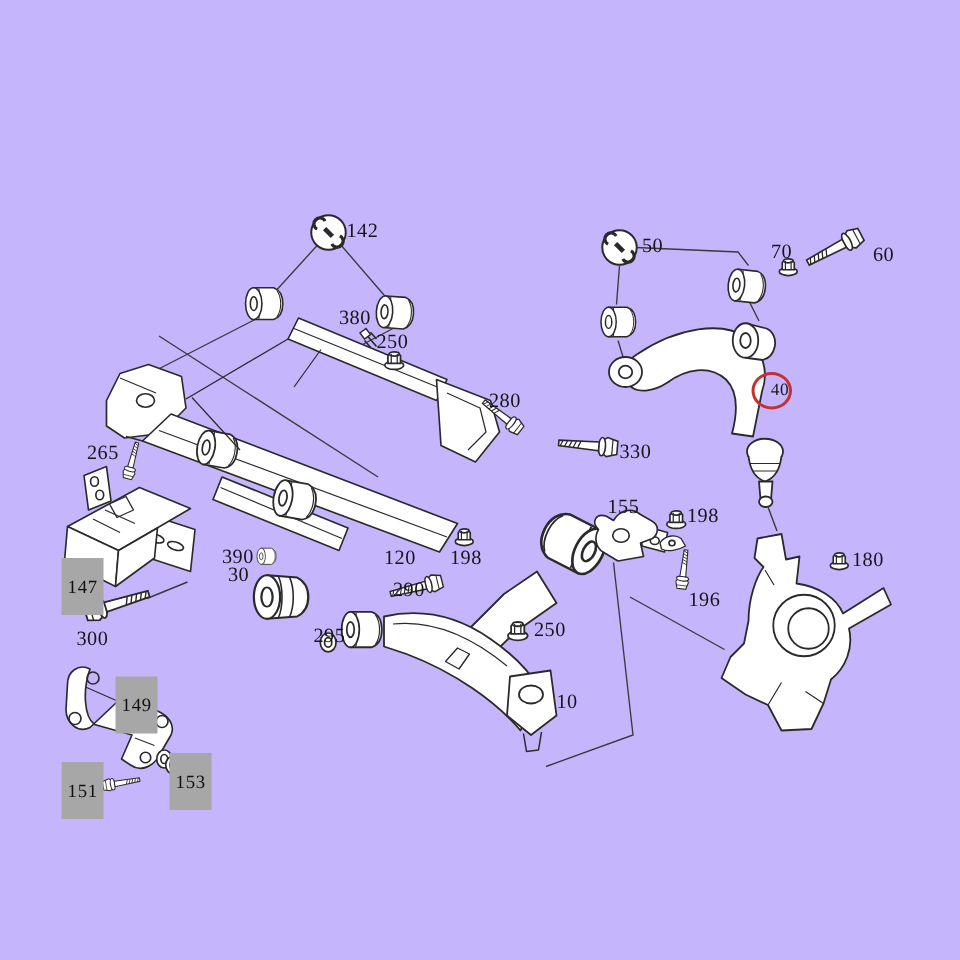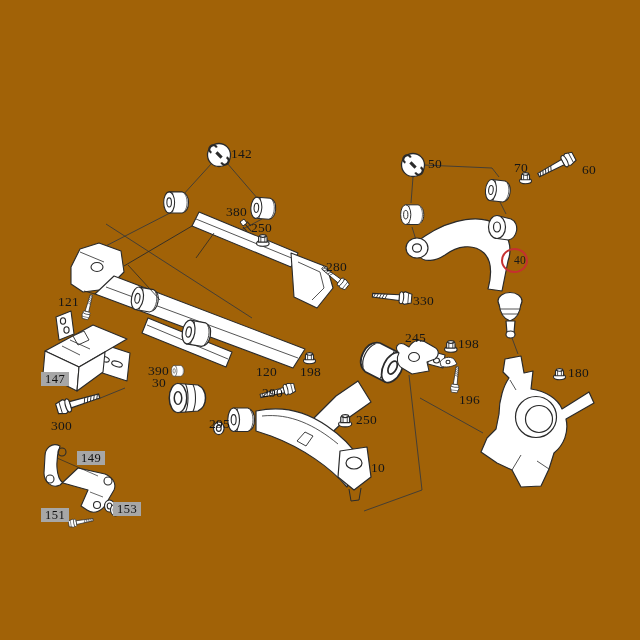--- a/index.html
+++ b/index.html
@@ -1,20 +1,20 @@
 <!DOCTYPE html>
 <html><head>
 <meta charset="utf-8">
 <style>
   html,body{margin:0;padding:0;background:#fff;}
-  .stage{position:relative;width:640px;height:640px;background:#a16207;overflow:hidden;
+  .stage{position:relative;width:640px;height:640px;background:#c4b5fd;overflow:hidden;
          font-family:"Liberation Serif", serif;}
   svg{position:absolute;left:0;top:0;}
   .lbl{position:absolute;font-size:13.5px;color:#161616;white-space:nowrap;letter-spacing:.3px;}
-  .badge{background:#a7a7a7;color:#101010;font-size:12.5px;line-height:14px;padding:0 4px;letter-spacing:.5px;}
+  .badge{background:#a7a7a7;color:#101010;font-size:12.5px;line-height:14px;padding:12px 4px;letter-spacing:.5px;}
   .circled{width:23px;height:21px;border:2.4px solid #c53030;border-radius:50%;
            text-align:right;line-height:21px;font-size:11.5px;padding:0;color:#191919;}
 </style>
 </head>
 <body>
 
 <div class="stage">
 
 <svg width="640" height="640" viewBox="0 0 640 640">
   <defs>
@@ -193,35 +193,35 @@
     <use href="#def-washer" transform="translate(104,500) scale(1.0)"></use>
     <use href="#def-washer" transform="translate(110,504) scale(1.0)"></use>
   </g>
 </svg>
 
 <div class="lbl" style="left:231px;top:146px;">142</div>
 <div class="lbl" style="left:226px;top:204px;">380</div>
 <div class="lbl" style="left:251px;top:220px;">250</div>
 <div class="lbl" style="left:326px;top:259px;">280</div>
 <div class="lbl" style="left:413px;top:293px;">330</div>
-<div class="lbl" style="left:58px;top:294px;">121</div>
+<div class="lbl" style="left:58px;top:294px;">265</div>
 <div class="lbl badge" style="left:41px;top:372px;">147</div>
 <div class="lbl" style="left:148px;top:363px;">390</div>
 <div class="lbl" style="left:152px;top:375px;">30</div>
 <div class="lbl" style="left:51px;top:418px;">300</div>
 <div class="lbl badge" style="left:77px;top:451px;">149</div>
 <div class="lbl badge" style="left:41px;top:508px;">151</div>
 <div class="lbl badge" style="left:113px;top:502px;">153</div>
 <div class="lbl" style="left:209px;top:416px;">295</div>
 <div class="lbl" style="left:262px;top:385px;">290</div>
 <div class="lbl" style="left:256px;top:364px;">120</div>
 <div class="lbl" style="left:300px;top:364px;">198</div>
 <div class="lbl" style="left:356px;top:412px;">250</div>
 <div class="lbl" style="left:371px;top:460px;">10</div>
-<div class="lbl" style="left:405px;top:330px;">245</div>
+<div class="lbl" style="left:405px;top:330px;">155</div>
 <div class="lbl" style="left:458px;top:336px;">198</div>
 <div class="lbl" style="left:459px;top:380px;margin-top:12px;">196</div>
 <div class="lbl" style="left:428px;top:156px;">50</div>
 <div class="lbl" style="left:514px;top:160px;">70</div>
 <div class="lbl" style="left:582px;top:162px;">60</div>
 <div class="lbl circled" style="left:501px;top:248px;">40</div>
 <div class="lbl" style="left:568px;top:365px;">180</div>
 
 </div>
 

